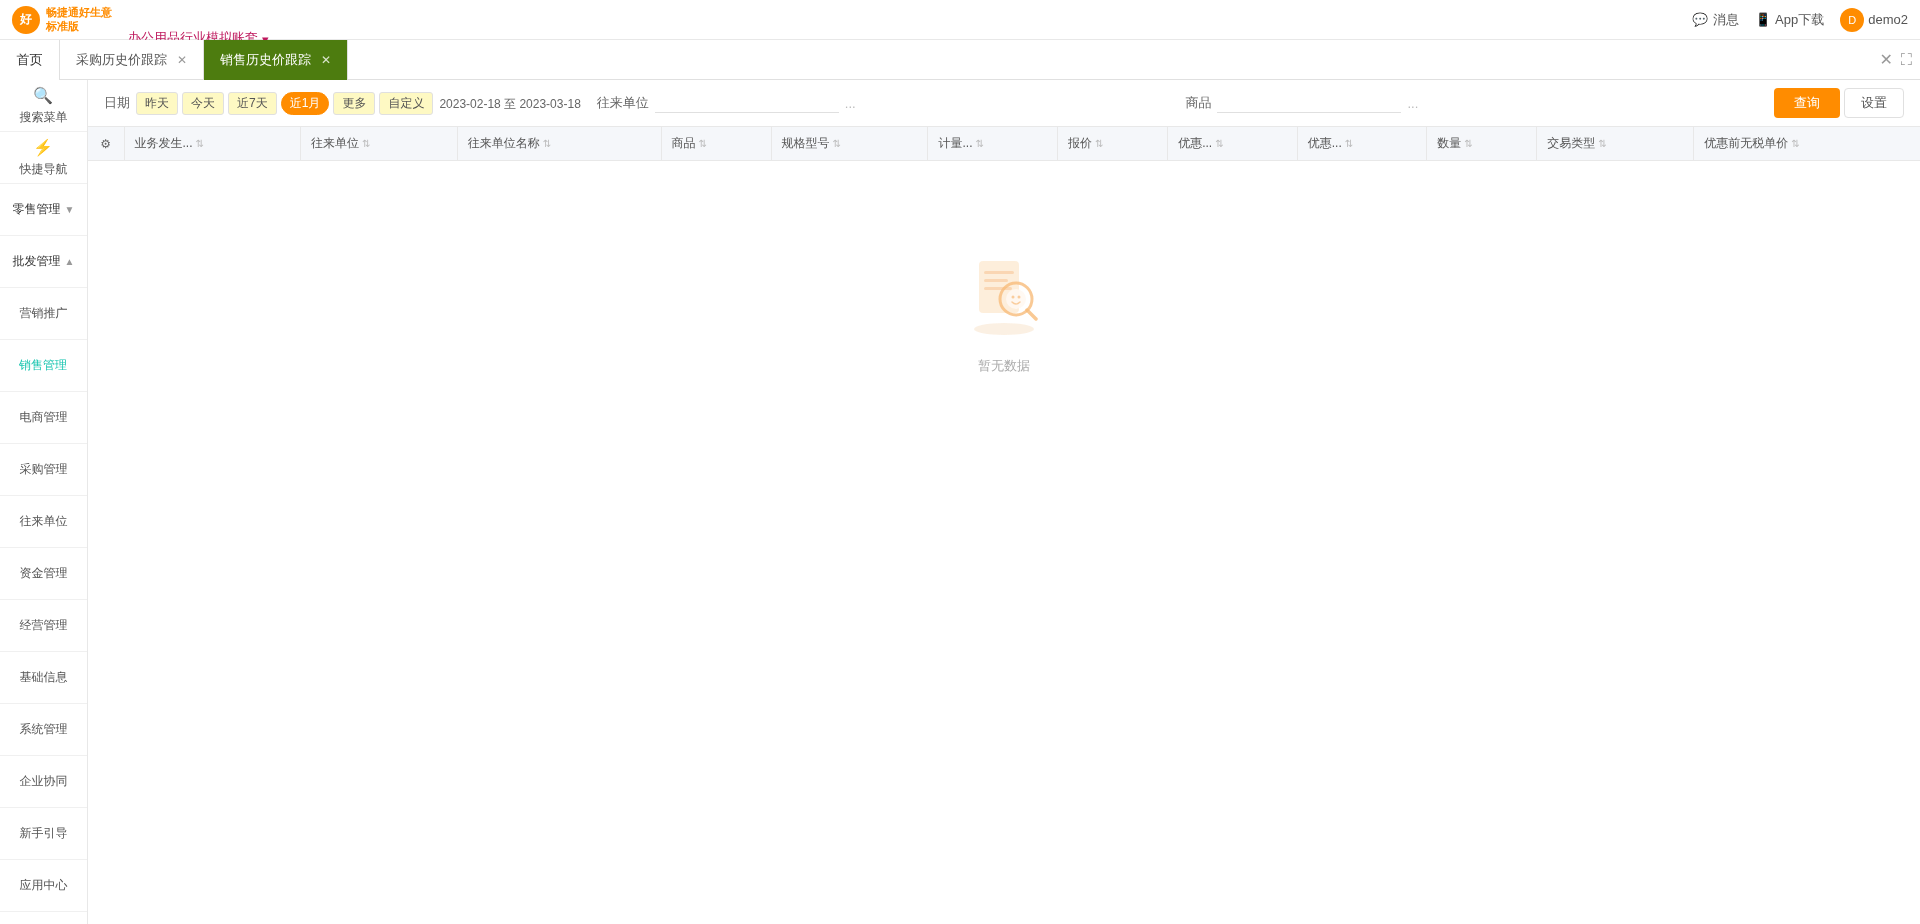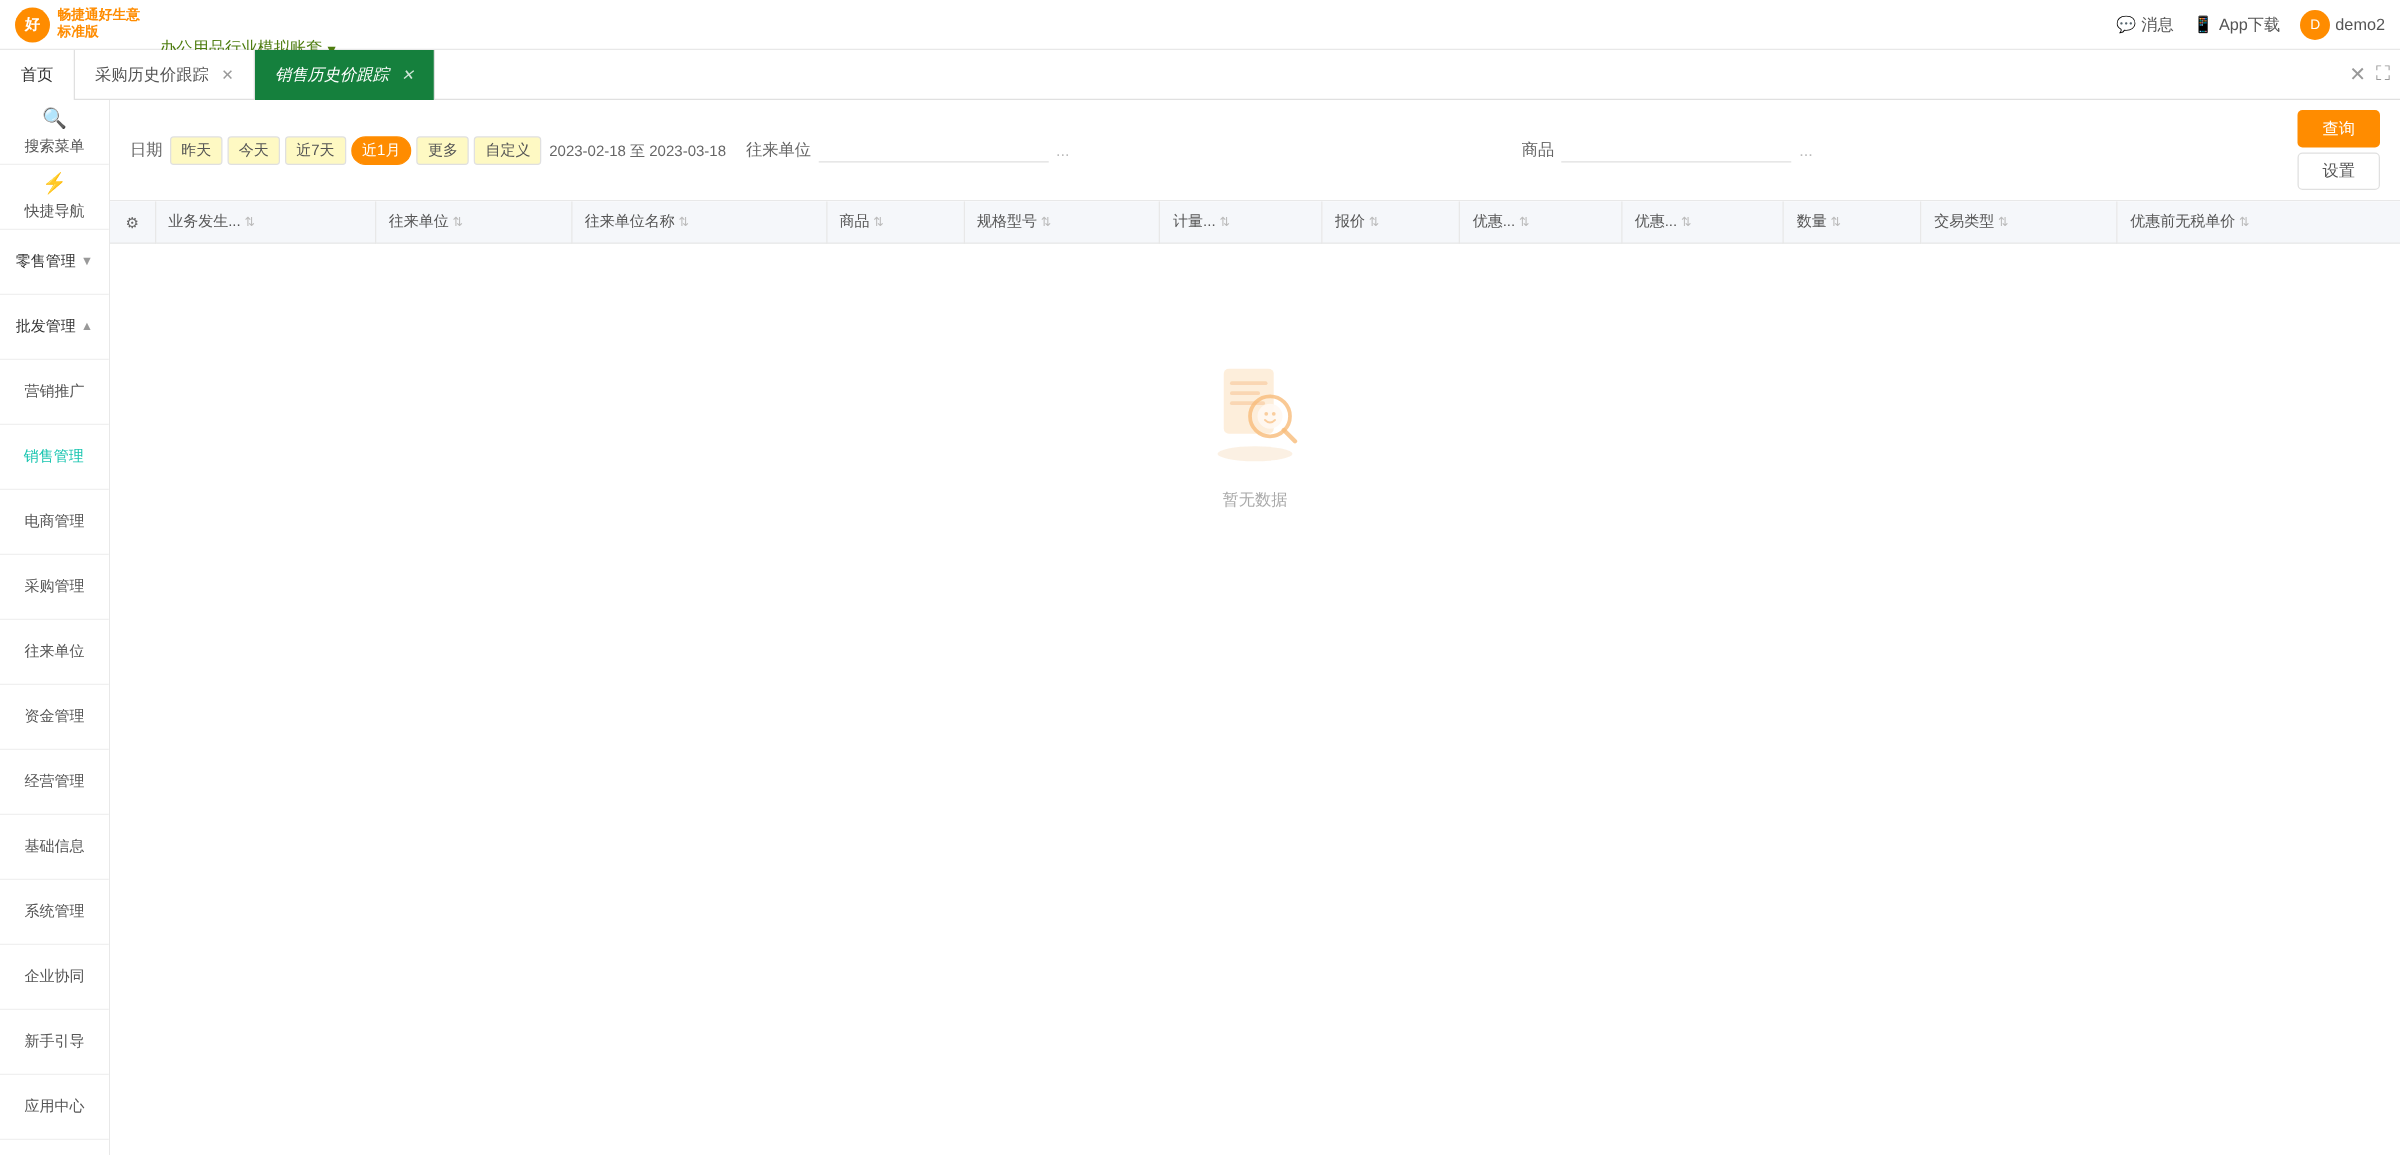--- a/index.html
+++ b/index.html
@@ -4,30 +4,30 @@
   <style>
     * { margin: 0; padding: 0; box-sizing: border-box; }
     body { font-family: "Microsoft YaHei", "PingFang SC", sans-serif; font-size: 13px; background: #f5f5f5; display: flex; flex-direction: column; height: 924px; overflow: hidden; }
 
     
     .topbar { height: 40px; background: #fff; display: flex; align-items: center; justify-content: space-between; padding: 0 12px; border-bottom: 1px solid #e8e8e8; flex-shrink: 0; }
     .topbar-left { display: flex; align-items: center; gap: 8px; }
     .logo-area { display: flex; align-items: center; gap: 6px; }
     .logo-icon { width: 28px; height: 28px; background: #ff8c00; border-radius: 50%; display: flex; align-items: center; justify-content: center; color: white; font-size: 12px; font-weight: bold; }
     .logo-text { font-size: 11px; color: #ff8c00; font-weight: bold; line-height: 1.2; }
-    .app-selector { display: flex; align-items: flex-end; gap: 4px; color: #4d7c0f; font-size: 13px; cursor: pointer; padding: 0 8px; margin-top: 36px; }
+    .app-selector { display: flex; align-items: flex-end; gap: 4px; color: #be185d; font-size: 13px; cursor: pointer; padding: 0 8px; margin-top: 36px; }
     .topbar-right { display: flex; align-items: center; gap: 16px; color: #555; font-size: 13px; }
     .topbar-right-item { display: flex; align-items: center; gap: 4px; cursor: pointer; }
     .avatar { width: 24px; height: 24px; border-radius: 50%; background: #ff8c00; display: flex; align-items: center; justify-content: center; color: white; font-size: 11px; }
 
     
     .tabbar { height: 40px; background: #fff; display: flex; align-items: center; border-bottom: 1px solid #e0e0e0; flex-shrink: 0; padding-left: 0; }
     .tab { display: flex; align-items: center; gap: 6px; padding: 0 16px; height: 40px; cursor: pointer; font-size: 13px; color: #555; border-right: 1px solid #e0e0e0; white-space: nowrap; }
     .tab.home { background: #fff; color: #333; min-width: 60px; justify-content: center; }
-    .tab.active { background: #15803d; color: white; font-style: italic; }
+    .tab.active { background: #4d7c0f; color: white; }
     .tab-close { font-size: 12px; color: rgba(255,255,255,0.8); cursor: pointer; margin-left: 4px; }
     .tab-close-gray { font-size: 12px; color: #999; cursor: pointer; margin-left: 4px; }
     .tabbar-actions { margin-left: auto; display: flex; align-items: center; padding-right: 8px; gap: 8px; }
     .tabbar-action-btn { color: #999; cursor: pointer; font-size: 16px; }
 
     
     .main-layout { display: flex; flex: 1; overflow: hidden; }
 
     
     .sidebar { width: 88px; background: #fff; border-right: 1px solid #e8e8e8; display: flex; flex-direction: column; flex-shrink: 0; overflow-y: auto; }
@@ -55,21 +55,21 @@
     .filter-label { color: #666; font-size: 13px; }
     .date-range-display { font-size: 12px; color: #666; margin-top: 2px; }
     .date-buttons { display: flex; align-items: center; gap: 4px; }
     .date-btn { padding: 2px 8px; border: 1px solid #e0e0e0; border-radius: 3px; cursor: pointer; font-size: 12px; color: #555; background: #fef9c3; }
     .date-btn.active { background: #ff8c00; color: white; border-color: #ff8c00; border-radius: 12px; }
     .filter-input-group { display: flex; align-items: center; gap: 6px; flex: 1; }
     .filter-input { border: none; border-bottom: 1px solid #e0e0e0; padding: 2px 4px; font-size: 13px; color: #333; outline: none; min-width: 120px; background: transparent; }
     .filter-dots { color: #bbb; cursor: pointer; }
     .query-btn { background: #ff8c00; color: white; border: none; padding: 6px 20px; border-radius: 4px; cursor: pointer; font-size: 13px; font-weight: 500; }
     .settings-btn { background: #fff; color: #555; border: 1px solid #e0e0e0; padding: 5px 16px; border-radius: 4px; cursor: pointer; font-size: 13px; }
-    .filter-right-btns { display: flex; flex-direction: column; gap: 4px; margin-left: auto; }
+    .filter-right-btns { display: flex; flex-direction: row; gap: 4px; margin-left: auto; }
 
     
     .table-container { flex: 1; overflow: auto; background: #fff; margin: 0; }
     table { width: 100%; border-collapse: collapse; font-size: 13px; }
     thead tr { background: #f5f7fa; }
     th { padding: 8px 10px; text-align: center; color: #555; font-weight: 500; border-bottom: 1px solid #e8e8e8; border-right: 1px solid #e8e8e8; white-space: nowrap; font-size: 12px; }
     th:last-child { border-right: none; }
     .th-sort { display: flex; align-items: center; gap: 3px; cursor: pointer; }
     .sort-icon { color: #bbb; font-size: 10px; }
     .settings-col { width: 36px; text-align: center; }

